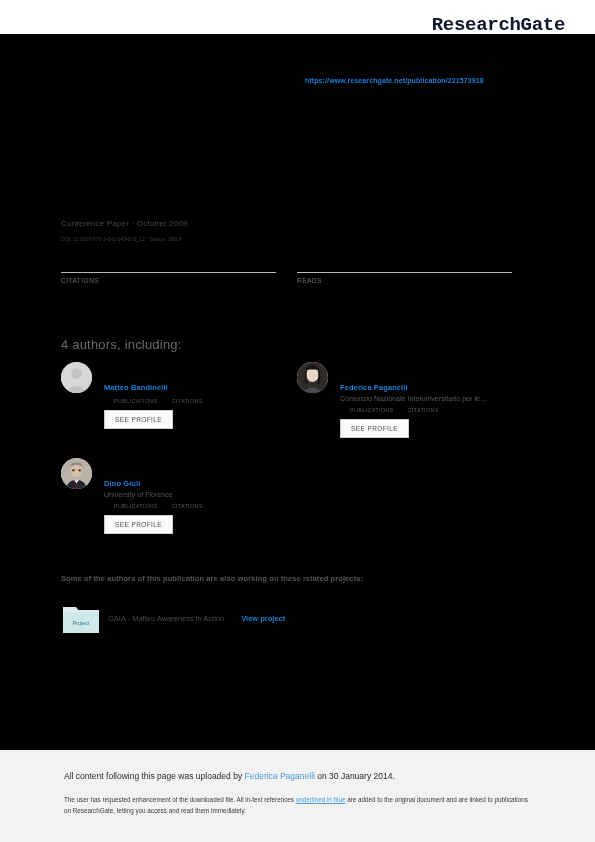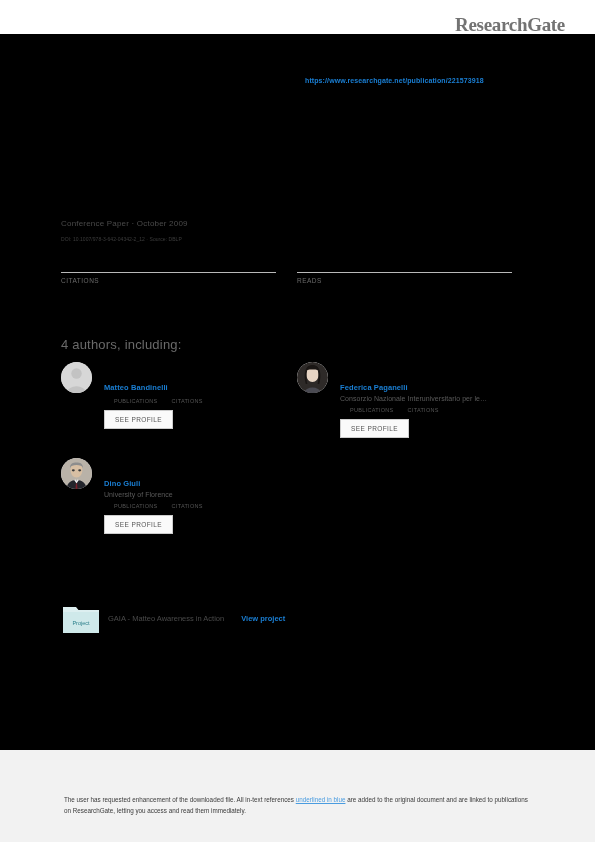--- a/index.html
+++ b/index.html
@@ -35,25 +35,25 @@
     width: 595px;
     height: 716px;
     background: #000000;
   }
 
   
   .rg-logo {
     position: absolute;
     right: 30px;
     top: 14px;
-    font-family: Liberation Serif, serif;
+    font-family: Liberation Mono, monospace;
     font-size: 19px;
     font-weight: bold;
     letter-spacing: -0.3px;
-    color: #737373;
+    color: #0f172a;
     white-space: nowrap;
   }
 
   
   .pub-url {
     position: absolute;
     left: 305px;
     top: 77px;
     font-size: 7px;
     font-weight: bold;
@@ -378,33 +378,37 @@
         </div>
         <div class="astat">
           <span class="astat-num"></span>
           <span class="astat-label">CITATIONS</span>
         </div>
       </div>
       <div class="see-profile">SEE PROFILE</div>
     </div>
   </div>
 
+  <div class="projects-head">Some of the authors of this publication are also working on these related projects:</div>
 
   <div class="project-row">
     <div class="project-icon">
       <svg viewBox="0 0 36 29" width="36" height="29">
         <path d="M0 3 L13 3 L15.5 6 L36 6 L36 29 L0 29 Z" fill="#ddeff0"></path>
         <rect x="0" y="8" width="36" height="21" fill="#cfe9ea"></rect>
         <text x="18" y="21" font-family="Liberation Sans, sans-serif" font-size="5.5" fill="#2a7f8a" text-anchor="middle">Project</text>
       </svg>
     </div>
     <div class="project-text">
       <span>GAIA - Matteo Awareness in Action</span><span class="view-project">View project</span>
     </div>
   </div>
 
   <div class="footer">
+    <div class="footer-line1">
+      <span>All content following this page was uploaded by </span><span class="footer-link">Federica Paganelli</span><span> on 30 January 2014.</span>
+    </div>
     <div class="footer-line2">
       <span>The user has requested enhancement of the downloaded file. All in-text references </span><span class="blue-ul">underlined in blue</span><span> are added to the original document and are linked to publications on ResearchGate, letting you access and read them immediately.</span>
     </div>
   </div>
 
 </div>
 
 </body></html>

